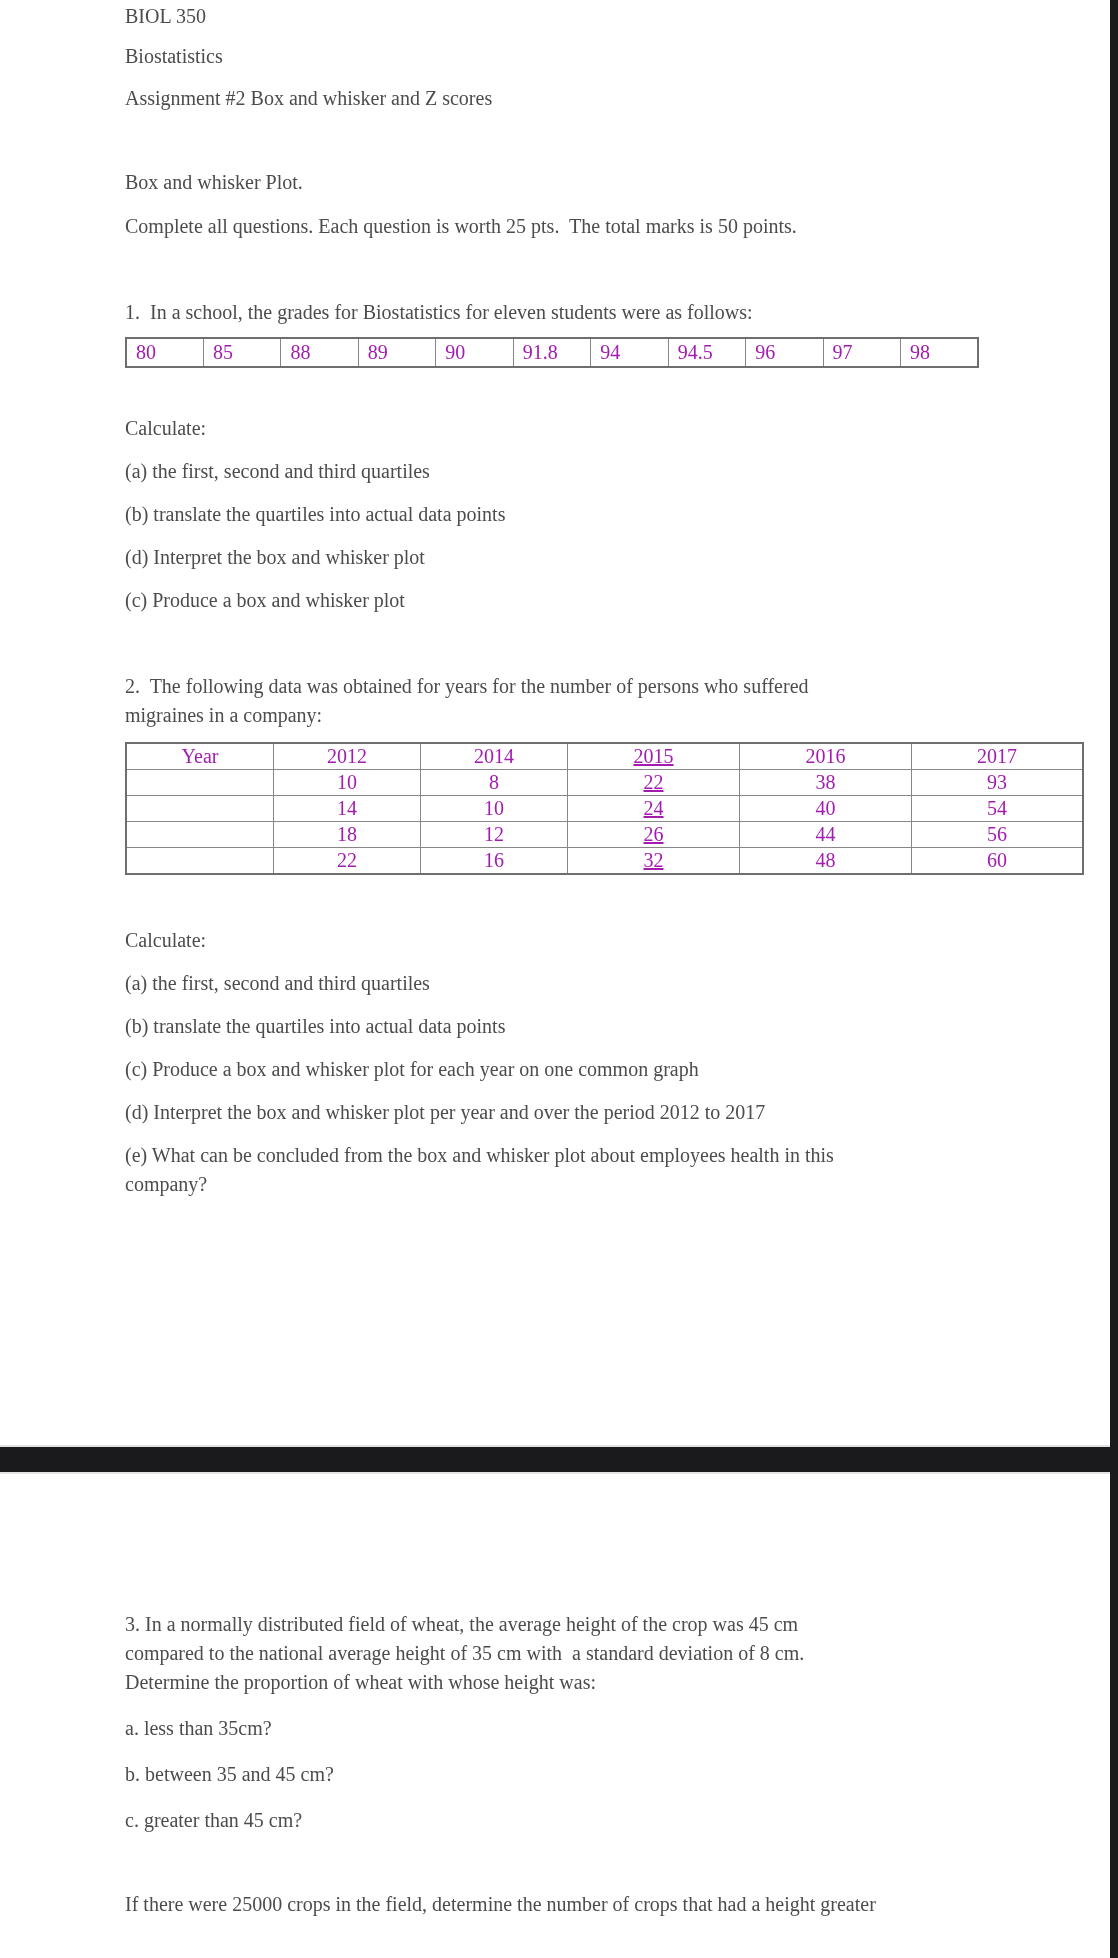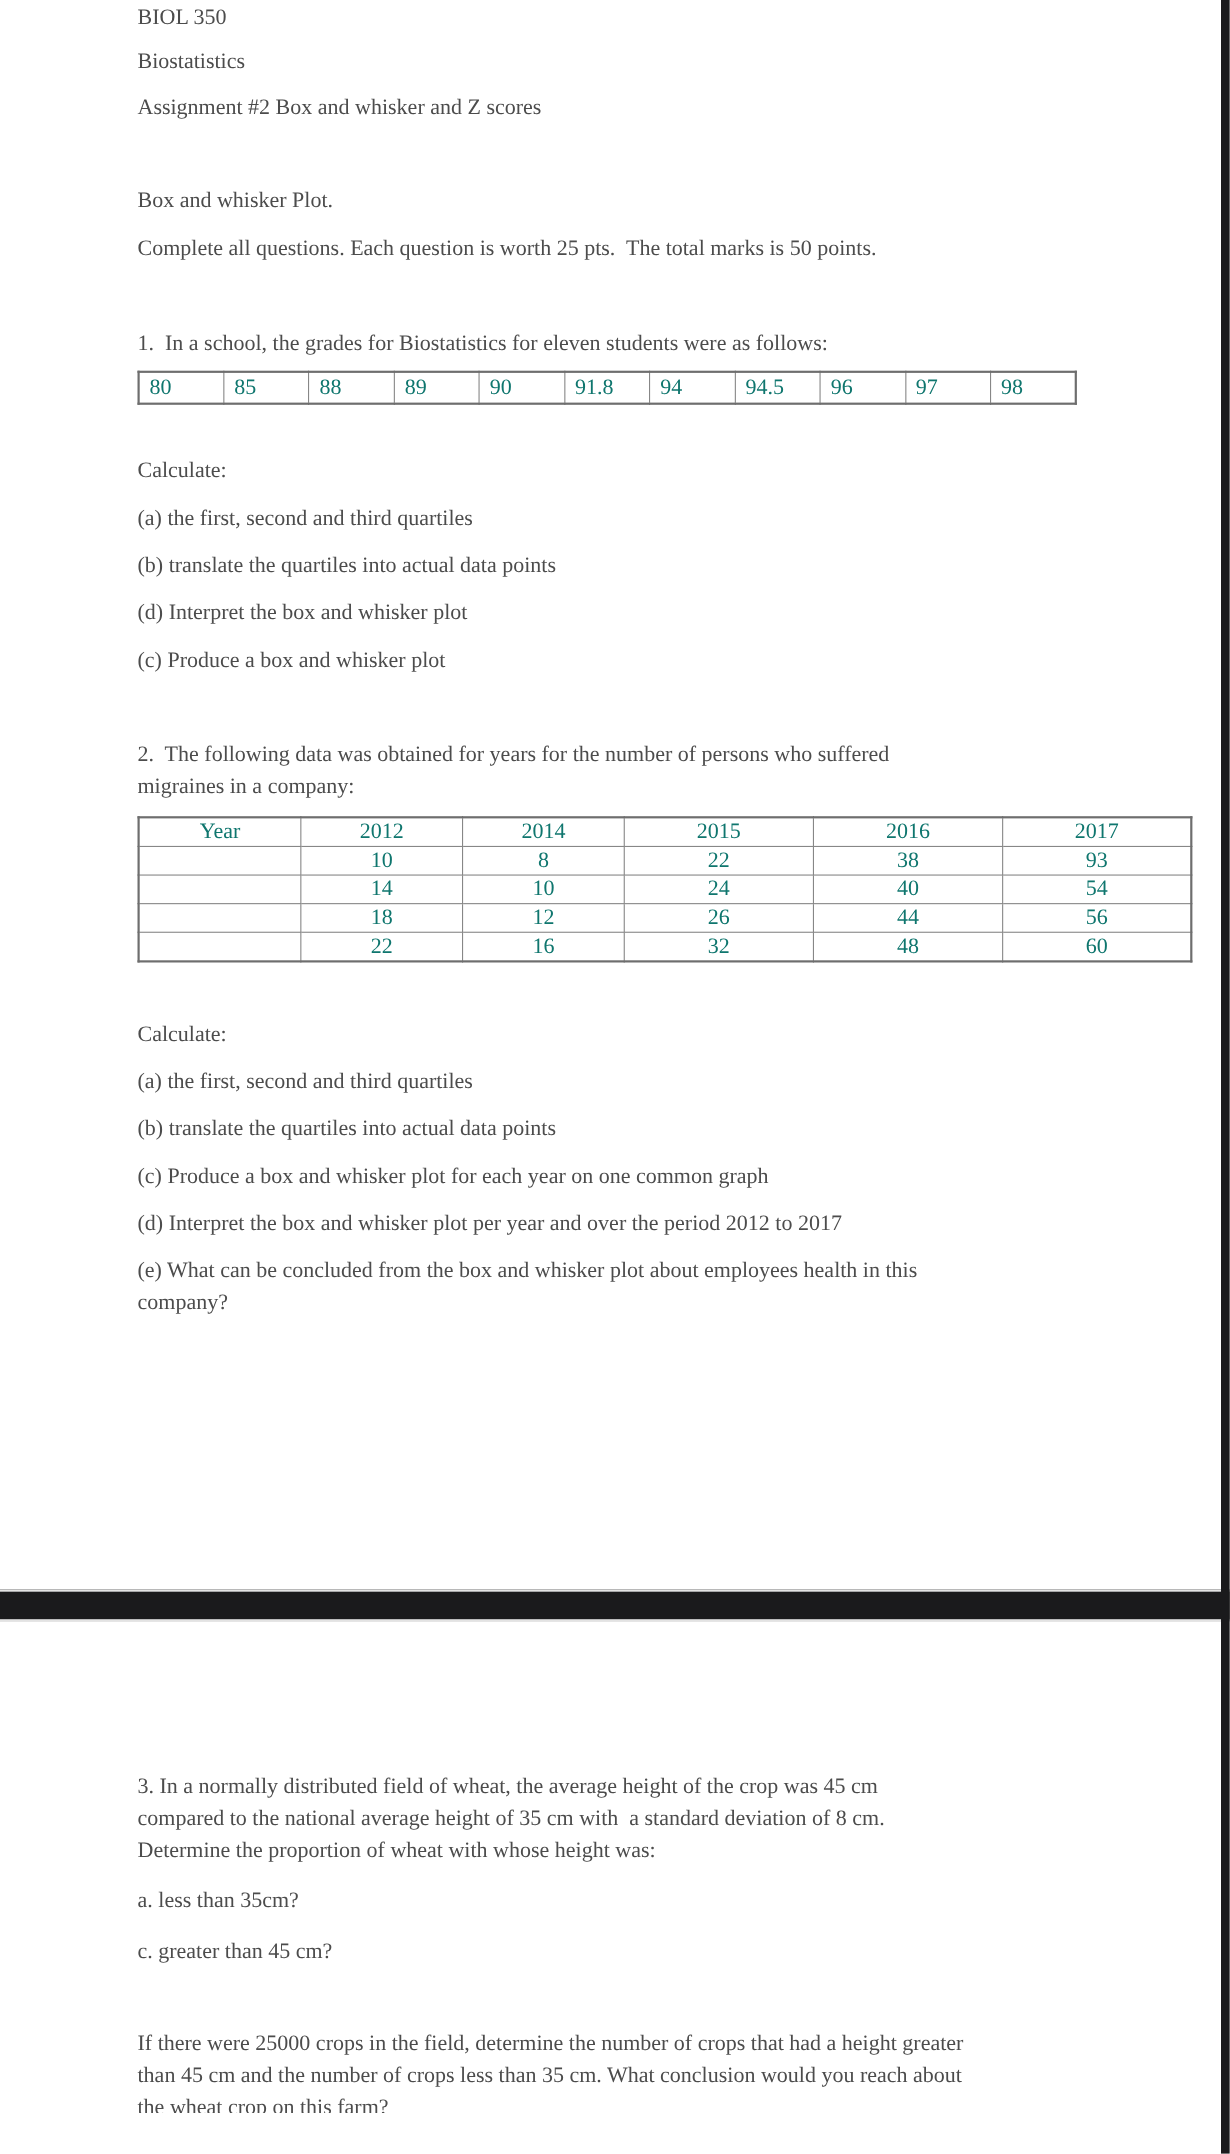--- a/index.html
+++ b/index.html
@@ -66,36 +66,36 @@
   
   .q3-prompt     { margin-top: 0; }
   .item-q3       { margin-top: 17px; }
   .followup      { margin-top: 55px; }
 
   table {
     border-collapse: collapse;
     table-layout: fixed;
     width: 854px;
     font-size: 20px;
-    color: #0f766e;
+    color: #a21caf;
   }
   table td {
     border: 1px solid #878787;
     padding: 0 9px;
     overflow: hidden;
     white-space: nowrap;
   }
   .grades-table { border: 2px solid #6e6e6e; }
   .grades-table td { height: 27px; }
   .migraine-table { border: 2px solid #6e6e6e; text-align: center; }
   .migraine-table td { height: 25px; }
   .migraine-table td:nth-child(1) { width: 128px; }
   .migraine-table td:nth-child(2) { width: 128px; }
   .migraine-table td:nth-child(3) { width: 128px; }
-  .migraine-table td:nth-child(4) { width: 153px; }
+  .migraine-table td:nth-child(4) { width: 153px; text-decoration: underline; }
   .migraine-table td:nth-child(5) { width: 153px; }
   .migraine-table td:nth-child(6) { width: 152px; }
 </style>
 </head>
 <body>
 
 <div class="viewer">
 
   <div class="page page-1">
     <p class="course">BIOL 350</p>
@@ -187,20 +187,21 @@
 company?</p>
   </div>
 
   <div class="page-gap"></div>
 
   <div class="page page-2">
     <p class="q3-prompt">3. In a normally distributed field of wheat, the average height of the crop was 45 cm
 compared to the national average height of 35 cm with  a standard deviation of 8 cm.
 Determine the proportion of wheat with whose height was:</p>
     <p class="item item-q3">a. less than 35cm?</p>
+    <p class="item item-q3">b. between 35 and 45 cm?</p>
     <p class="item item-q3">c. greater than 45 cm?</p>
     <p class="followup">If there were 25000 crops in the field, determine the number of crops that had a height greater
 than 45 cm and the number of crops less than 35 cm. What conclusion would you reach about
 the wheat crop on this farm?</p>
   </div>
 
   <div class="right-edge"></div>
 </div>
 
 </body></html>

